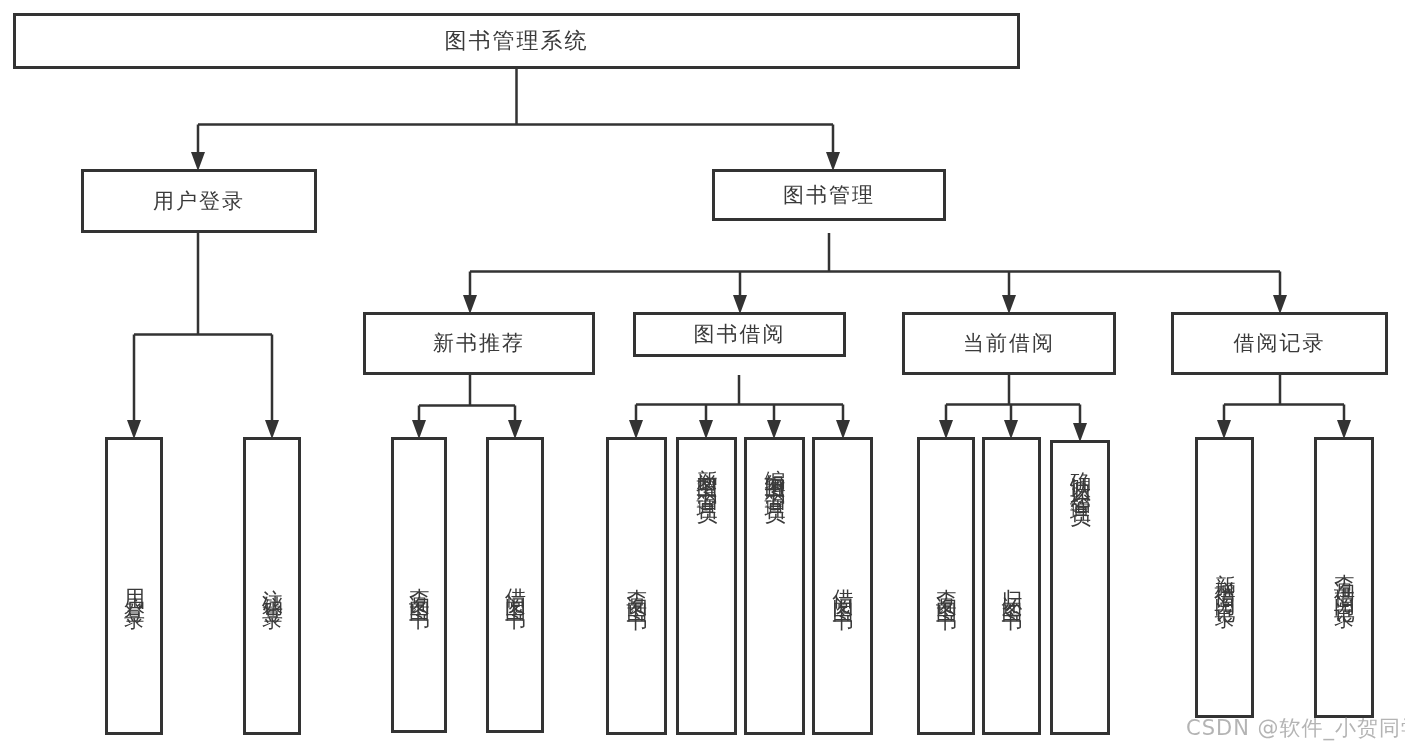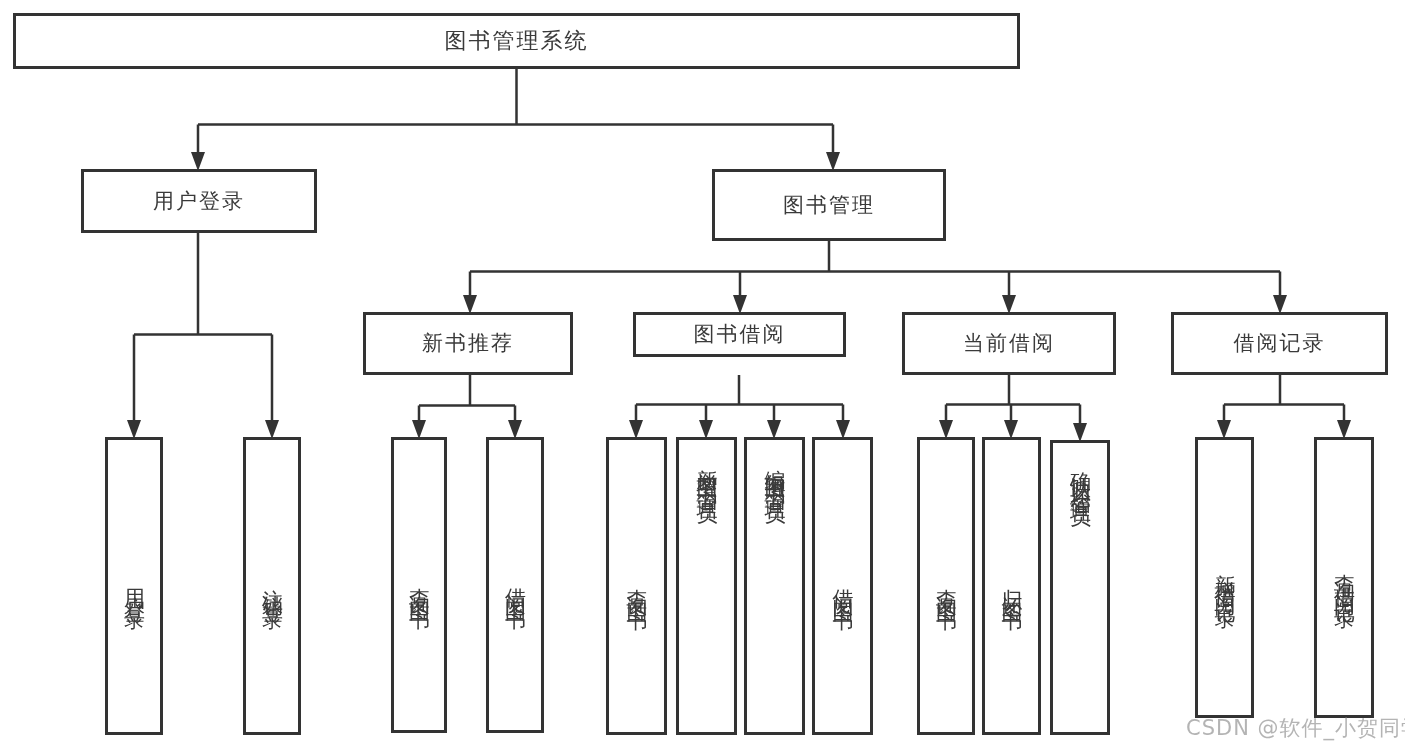--- a/index.html
+++ b/index.html
@@ -83,23 +83,23 @@
       M629,420 L643,420 L636,439 Z   M699,420 L713,420 L706,439 Z
       M767,420 L781,420 L774,439 Z   M836,420 L850,420 L843,439 Z
       M939,420 L953,420 L946,439 Z   M1004,420 L1018,420 L1011,439 Z
       M1073,423 L1087,423 L1080,442 Z
       M1217,420 L1231,420 L1224,439 Z M1337,420 L1351,420 L1344,439 Z"></path>
   </svg>
 
   <div class="node node--root" style="left:13px;top:13px;width:1007px;height:56px;">图书管理系统</div>
 
   <div class="node" style="left:81px;top:169px;width:236px;height:64px;">用户登录</div>
-  <div class="node" style="left:712px;top:169px;width:234px;height:72px;">图书管理</div>
+  <div class="node" style="left:712px;top:169px;width:234px;height:52px;">图书管理</div>
 
-  <div class="node" style="left:363px;top:312px;width:210px;height:63px;">新书推荐</div>
+  <div class="node" style="left:363px;top:312px;width:232px;height:63px;">新书推荐</div>
   <div class="node" style="left:633px;top:312px;width:213px;height:45px;">图书借阅</div>
   <div class="node" style="left:1171px;top:312px;width:217px;height:63px;">借阅记录</div>
   <div class="node" style="left:902px;top:312px;width:214px;height:63px;">当前借阅</div>
 
   <div class="leaf" style="left:105px;top:437px;width:58px;height:298px;">用户登录</div>
   <div class="leaf" style="left:243px;top:437px;width:58px;height:298px;">注销登录</div>
 
   <div class="leaf" style="left:391px;top:437px;width:56px;height:296px;">查询图书</div>
   <div class="leaf" style="left:486px;top:437px;width:58px;height:296px;">借阅图书</div>
 

